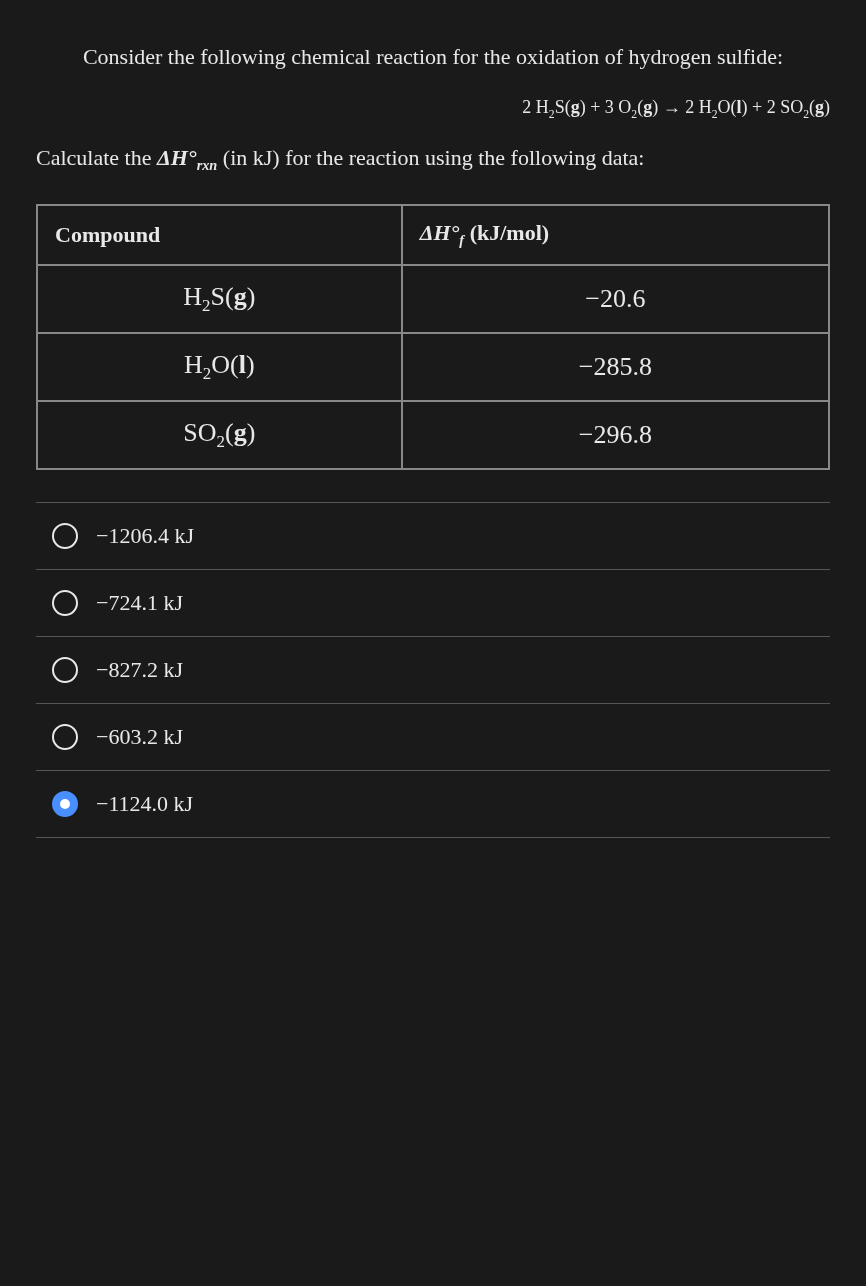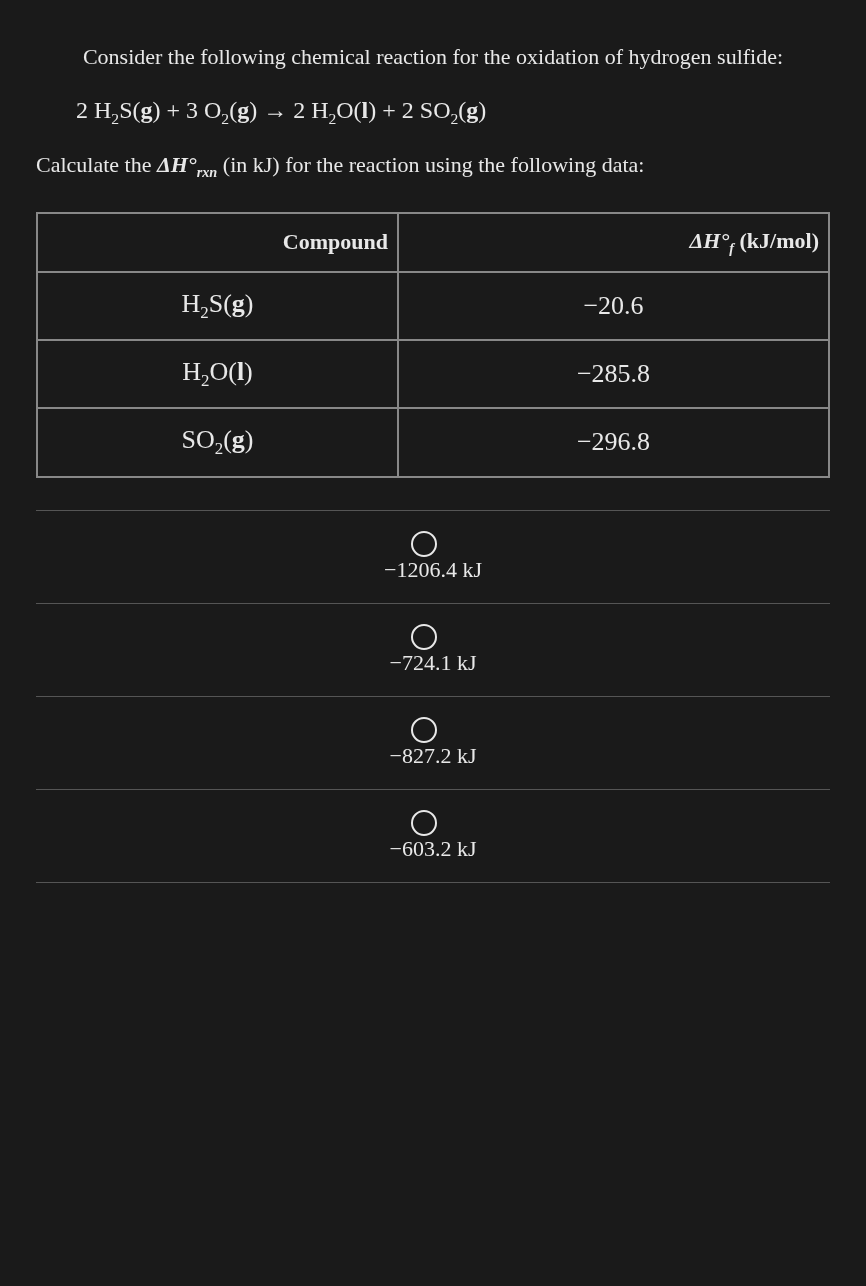--- a/index.html
+++ b/index.html
@@ -18,23 +18,23 @@
       padding: 40px 36px 40px 36px;
     }
 
     .question-text {
       line-height: 1.5;
       margin-bottom: 24px;
       text-align: center;
     }
 
     .reaction-line {
-      text-align: left;
+      text-align: right;
       margin: 20px 0 20px 40px;
-      font-size: 24px;
+      font-size: 18px;
     }
 
     .calculate-text {
       line-height: 1.5;
       margin-bottom: 28px;
     }
 
     sub, sup {
       font-size: 0.65em;
     }
@@ -45,47 +45,45 @@
     
     .data-table {
       width: 100%;
       border-collapse: collapse;
       margin-bottom: 32px;
       border: 2px solid #888;
     }
 
     .data-table th {
       border: 2px solid #888;
-      padding: 14px 9px;
-      text-align: right;
+      padding: 14px 17px;
+      text-align: left;
       font-weight: bold;
       font-size: 22px;
       background-color: #1a1a1a;
     }
 
     .data-table td {
       border: 2px solid #888;
       padding: 16px 20px;
       text-align: center;
       font-size: 26px;
     }
 
     
     .answer-choices {
       margin-top: 10px;
     }
 
     .answer-option {
       display: flex;
-      align-items: center;
       padding: 20px 16px;
       border-top: 1px solid #555;
       font-size: 22px;
       cursor: pointer;
-      flex-direction: column;
     }
 
     .answer-option:last-child {
       border-bottom: 1px solid #555;
     }
 
     .radio-circle {
       width: 26px;
       height: 26px;
       border-radius: 50%;
@@ -179,14 +177,18 @@
   <div class="answer-option">
     <div class="radio-circle"></div>
     <span class="option-text">−827.2 kJ</span>
   </div>
 
   <div class="answer-option">
     <div class="radio-circle"></div>
     <span class="option-text">−603.2 kJ</span>
   </div>
 
+  <div class="answer-option">
+    <div class="radio-circle selected"></div>
+    <span class="option-text">−1124.0 kJ</span>
+  </div>
 
 </div>
 
 </body></html>

